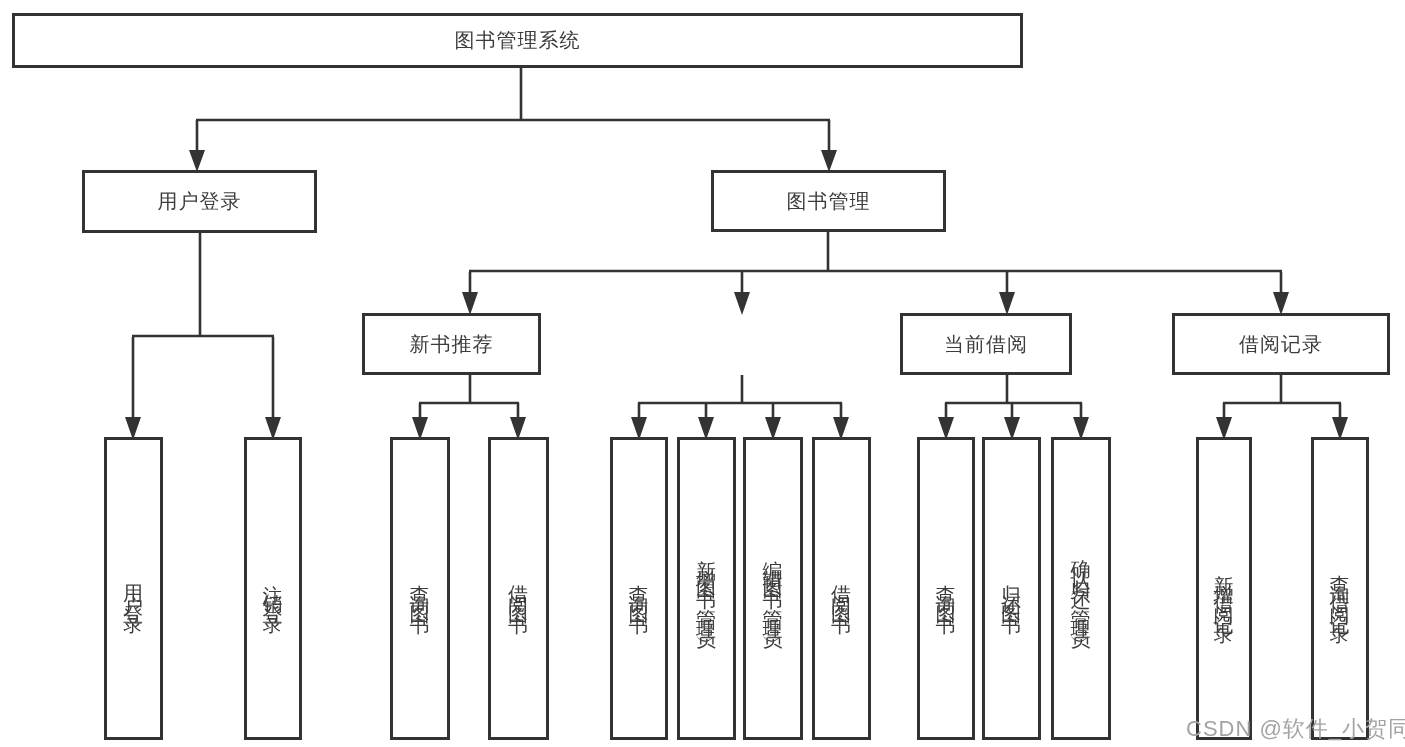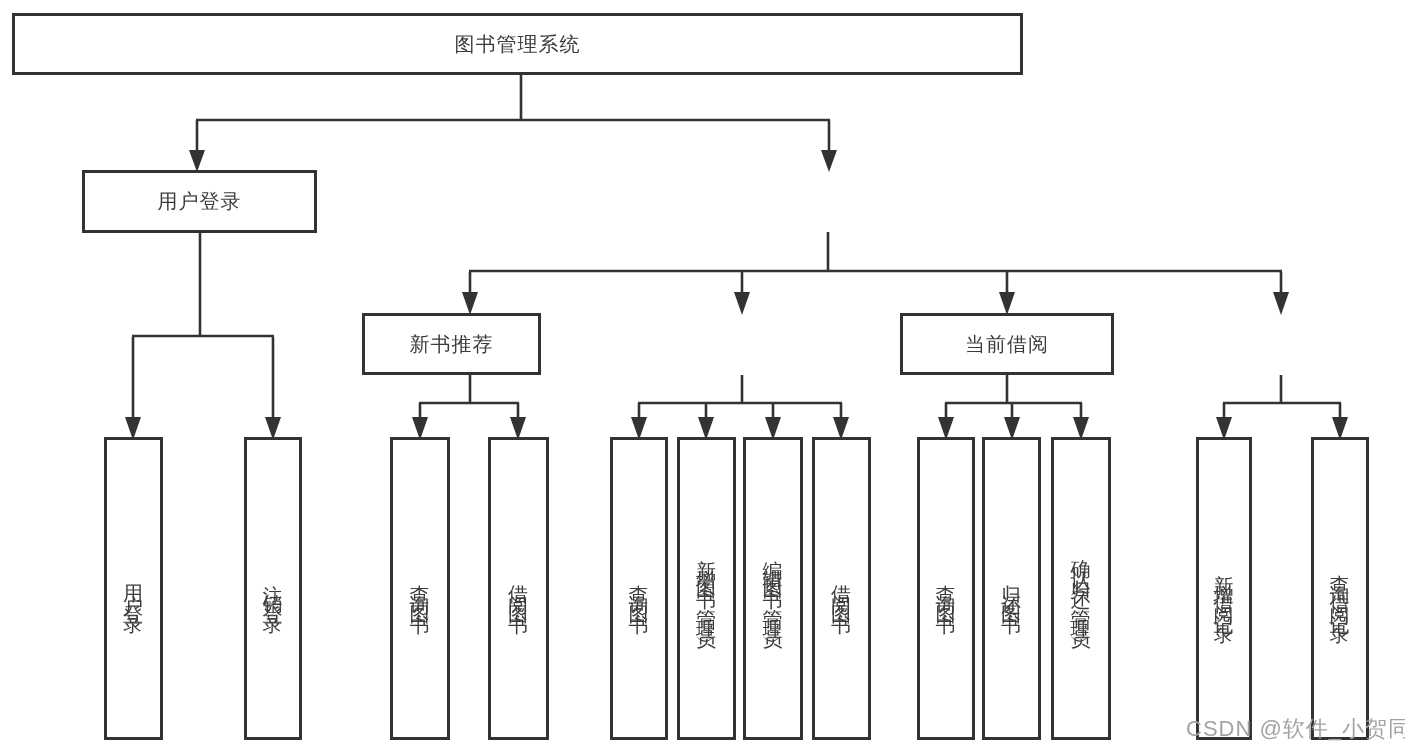--- a/index.html
+++ b/index.html
@@ -73,33 +73,39 @@
       <polygon points="765,417 781,417 773,440"></polygon>
       <polygon points="833,417 849,417 841,440"></polygon>
       <polygon points="938,417 954,417 946,440"></polygon>
       <polygon points="1004,417 1020,417 1012,440"></polygon>
       <polygon points="1073,417 1089,417 1081,440"></polygon>
       <polygon points="1216,417 1232,417 1224,440"></polygon>
       <polygon points="1332,417 1348,417 1340,440"></polygon>
     </g>
   </svg>
 
-  <div class="box hbox" style="left:12px;top:13px;width:1011px;height:62px">
+  <div class="box hbox" style="left:12px;top:13px;width:1011px;height:55px">
     <span class="label">图书管理系统</span>
   </div>
 
   <div class="box hbox" style="left:82px;top:170px;width:235px;height:63px">
     <span class="label">用户登录</span>
   </div>
+  <div class="box hbox" style="left:711px;top:170px;width:235px;height:62px">
+    <span class="label">图书管理</span>
+  </div>
 
   <div class="box hbox" style="left:362px;top:313px;width:179px;height:62px">
     <span class="label">新书推荐</span>
   </div>
-  <div class="box hbox" style="left:900px;top:313px;width:214px;height:62px">
+  <div class="box hbox" style="left:900px;top:313px;width:172px;height:62px">
     <span class="label">当前借阅</span>
+  </div>
+  <div class="box hbox" style="left:1172px;top:313px;width:218px;height:62px">
+    <span class="label">借阅记录</span>
   </div>
 
   <div class="box" style="left:104px;top:437px;width:59px;height:303px">
     <span class="label vert">用户登录</span>
   </div>
   <div class="box" style="left:244px;top:437px;width:58px;height:303px">
     <span class="label vert">注销登录</span>
   </div>
 
   <div class="box" style="left:390px;top:437px;width:60px;height:303px">

